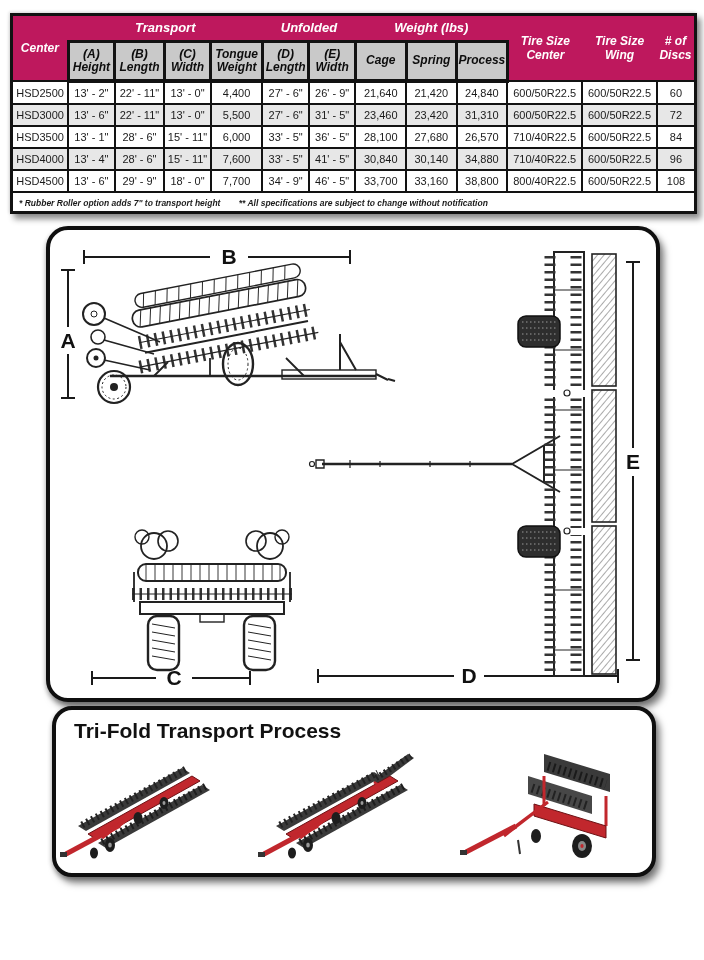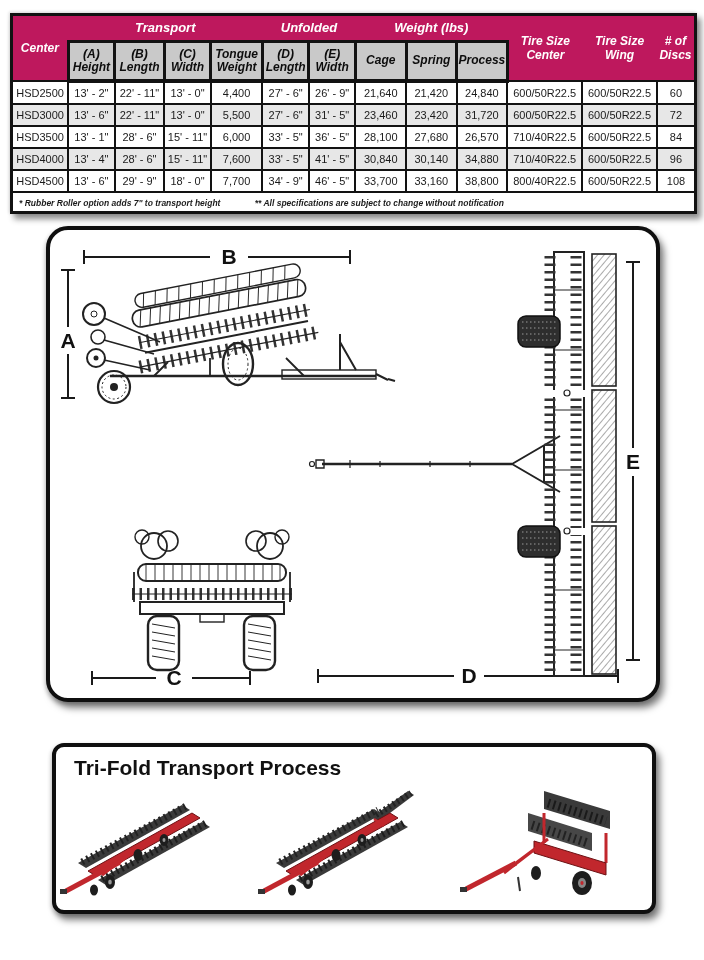--- a/index.html
+++ b/index.html
@@ -14,28 +14,28 @@
   }
   table{width:100%;border-collapse:collapse;table-layout:fixed;background:#121212;border:3px solid #121212;}
   th{font-style:italic;font-weight:bold;padding:0;}
   th.blk{background:#be185d;color:#ffffff;font-size:12px;line-height:1.18;}
   th.grp{font-size:13px;height:24px;}
   th.gry{background:#c9c9c9;color:#0d0d0d;font-size:12px;height:36px;line-height:1.12;border:3px solid #121212;border-bottom-width:4px;}
   th.gry span,th.two span{display:block;}
   td{background:#ffffff;border:2px solid #121212;text-align:center;font-size:11px;color:#1a1a1a;height:20px;padding:0 1px;white-space:nowrap;}
   tbody tr:nth-child(even) td{background:#e7e7e7;}
   tfoot td{height:15px;text-align:left;font-size:8.5px;font-style:italic;font-weight:bold;color:#1a1a1a;padding:2px 6px 1px 6px;background:#ffffff;}
-  .note2{margin-left:32px;}
+  .note2{margin-left:16px;}
   
   .panel{
     position:absolute;background:#ffffff;border:4px solid #0f0f0f;
     box-shadow:4px 6px 7px rgba(0,0,0,.5), -1px 2px 4px rgba(0,0,0,.2);
   }
   .diagram-panel{left:46px;top:226px;width:606px;height:468px;border-radius:22px;}
-  .process-panel{left:52px;top:743px;width:596px;height:163px;border-radius:12px;}
+  .process-panel{left:52px;top:706px;width:596px;height:163px;border-radius:20px;}
   .process-title{position:absolute;left:18px;top:9px;font-size:21px;font-weight:bold;color:#111;}
   svg{display:block;}
   svg text.dimlabel{font-family:"Liberation Sans", sans-serif;font-weight:bold;font-size:21px;fill:#111;text-anchor:middle;}
   .dim line{stroke:#1a1a1a;stroke-width:2;}
   .lineart{stroke:#222;fill:none;}
 </style>
 </head>
 <body>
 
 <div class="spec-table-wrap">
@@ -123,21 +123,21 @@
         <tr>
           <td>HSD3000</td>
           <td>13' - 6"</td>
           <td>22' - 11"</td>
           <td>13' - 0"</td>
           <td>5,500</td>
           <td>27' - 6"</td>
           <td>31' - 5"</td>
           <td>23,460</td>
           <td>23,420</td>
-          <td>31,720</td>
+          <td>31,310</td>
           <td>600/50R22.5</td>
           <td>600/50R22.5</td>
           <td>72</td>
         </tr>
         <tr>
           <td>HSD3500</td>
           <td>13' - 1"</td>
           <td>28' - 6"</td>
           <td>15' - 11"</td>
           <td>6,000</td>

